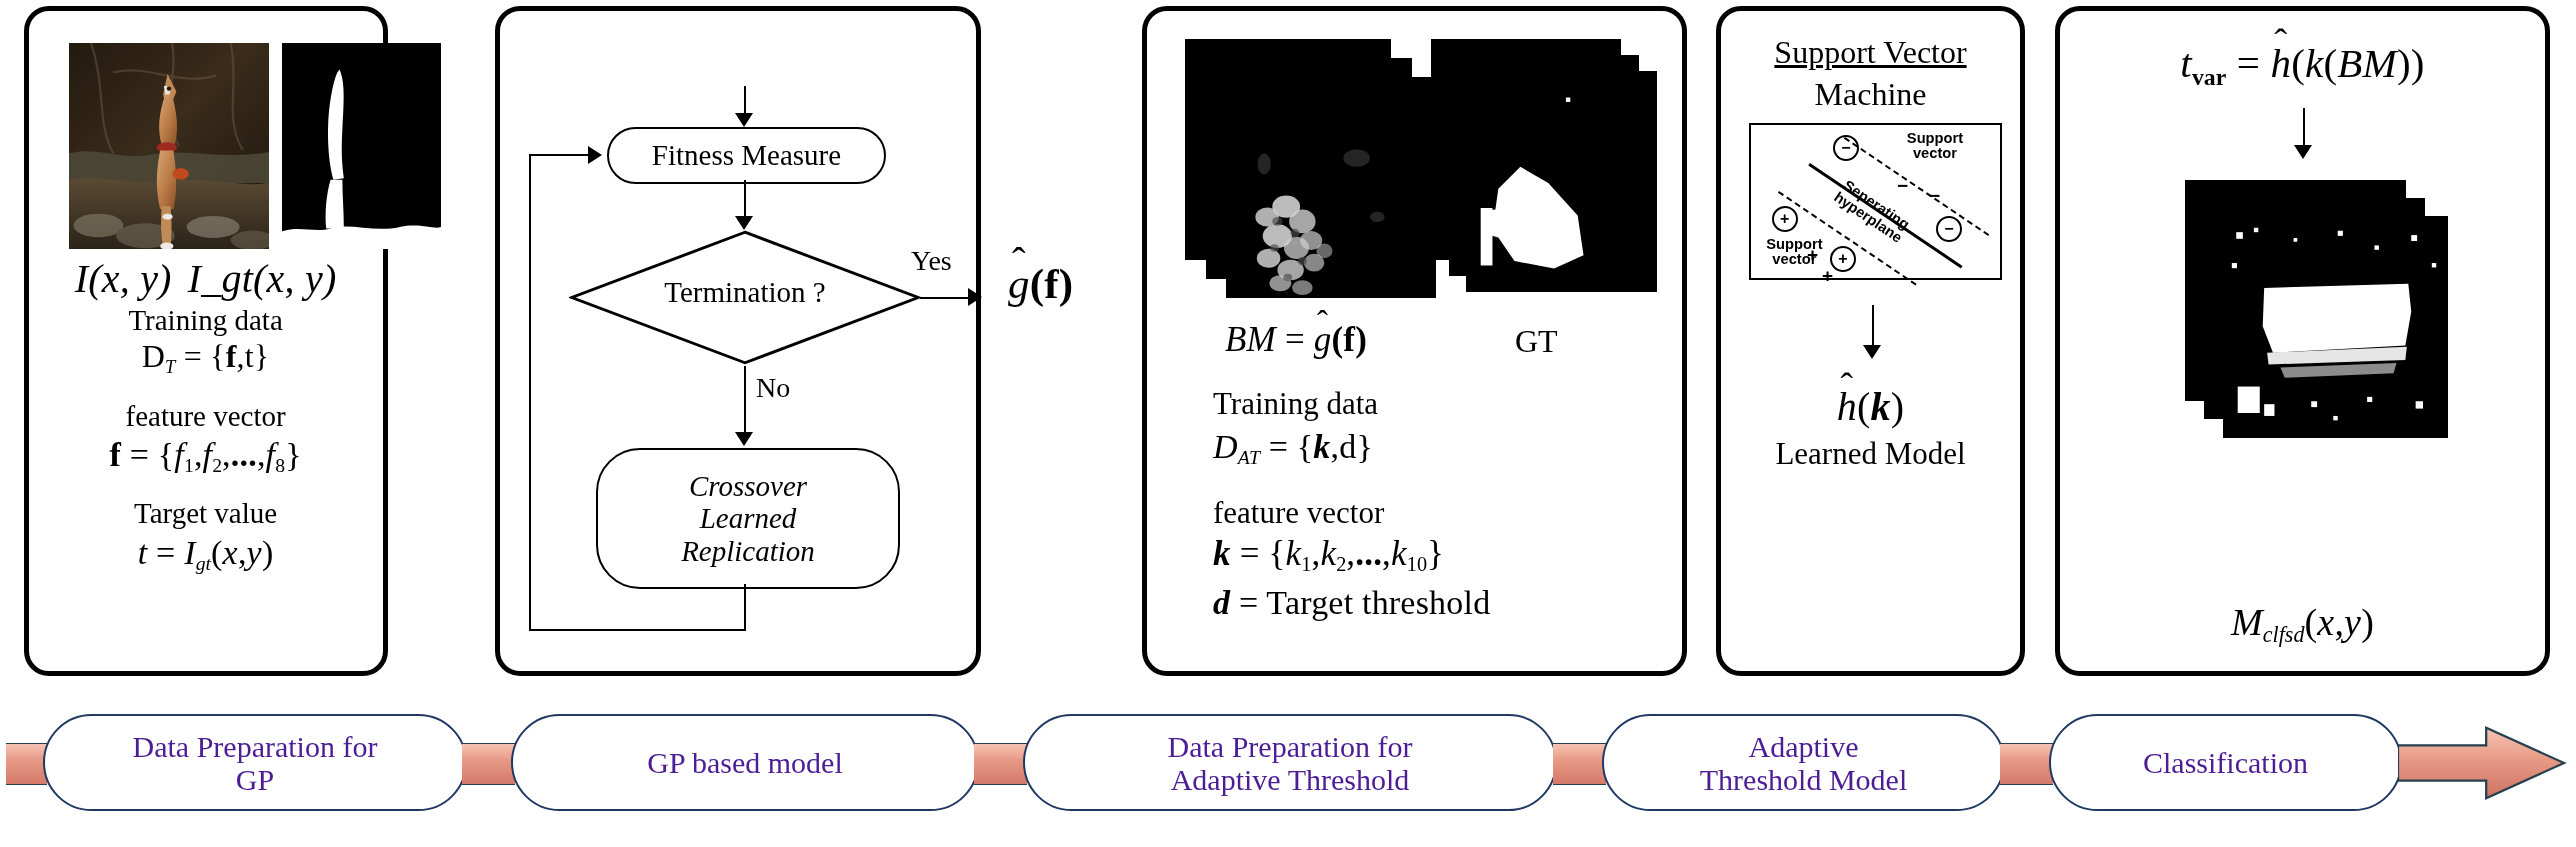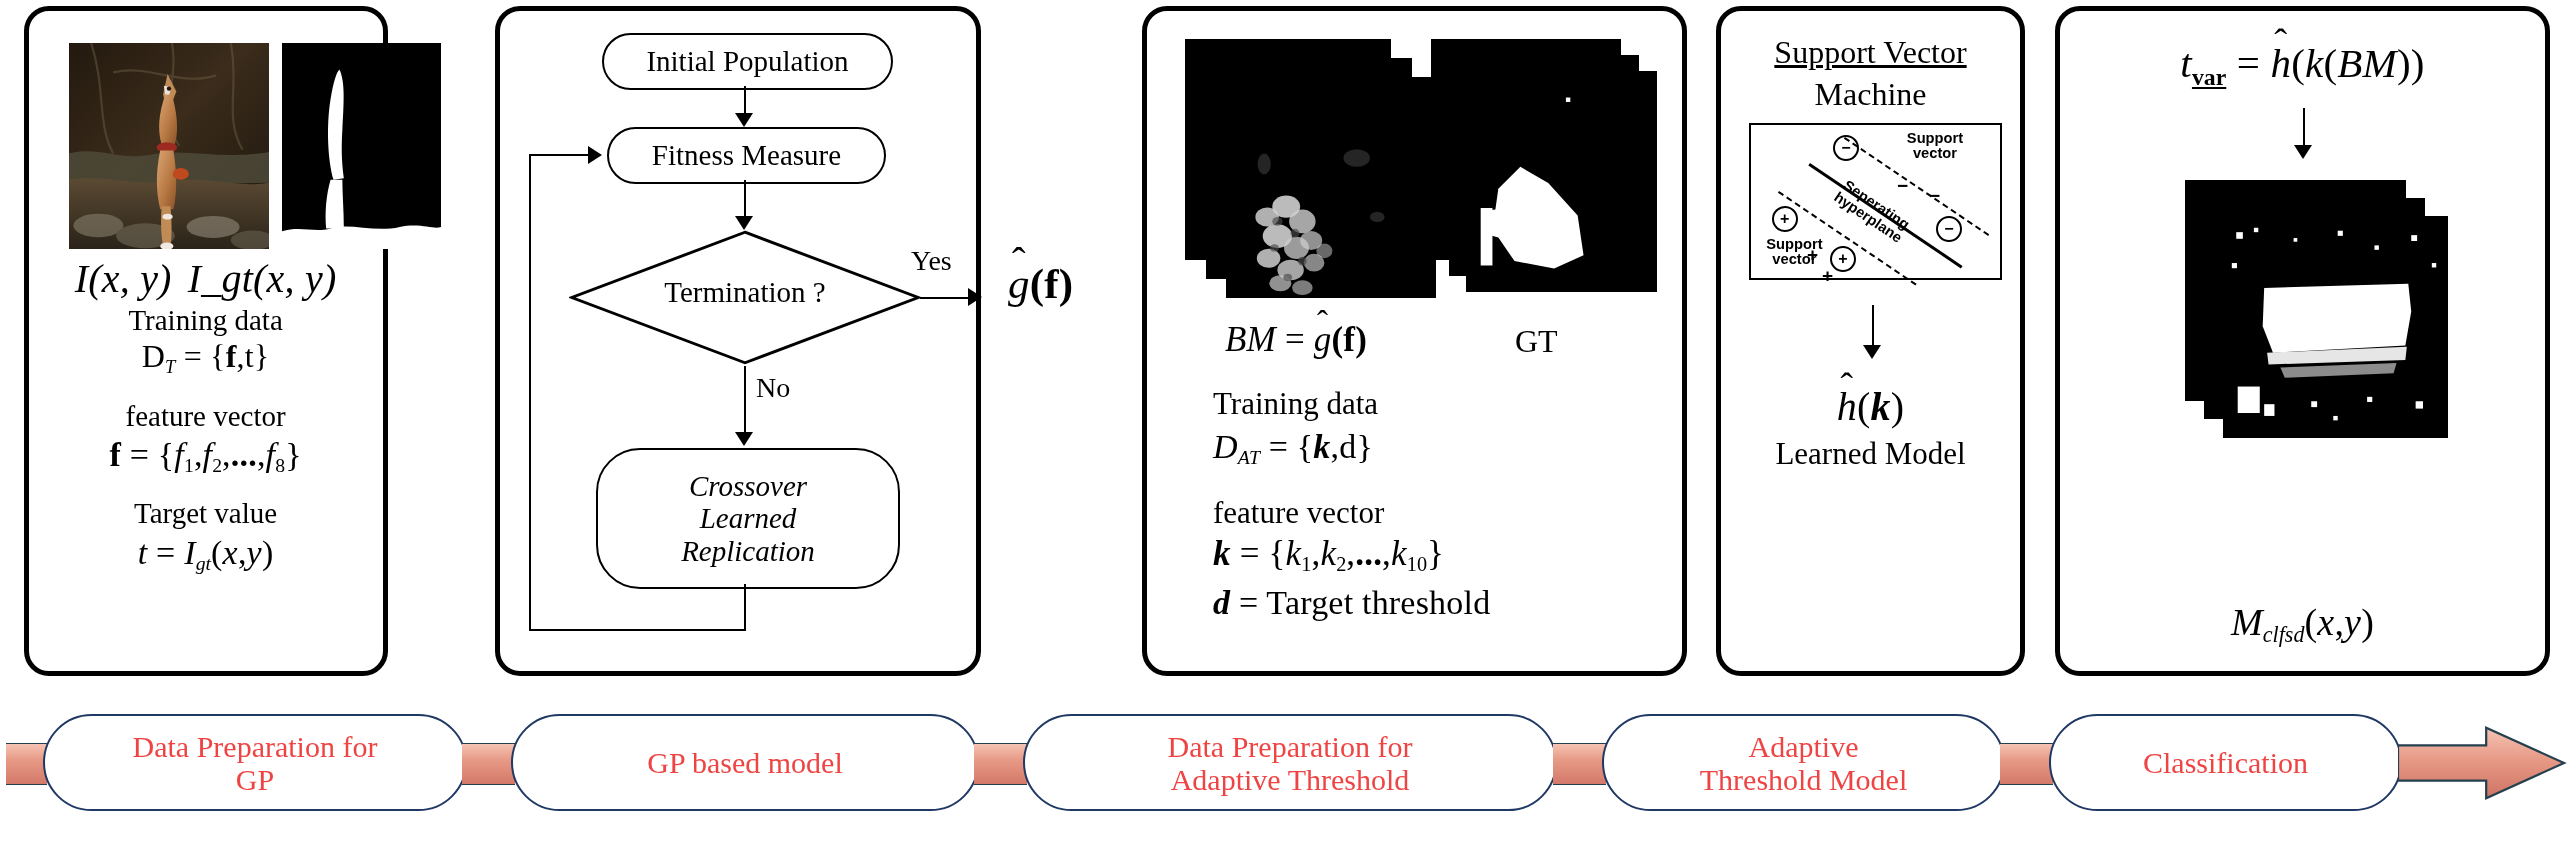--- a/index.html
+++ b/index.html
@@ -53,21 +53,21 @@
   .dash{position:absolute;height:0;border-top:2.9px dashed #000;transform-origin:0 0;}
   .solidln{position:absolute;height:0;border-top:3.7px solid #000;transform-origin:0 0;}
   .hyplab{position:absolute;font-family:"Liberation Sans",sans-serif;font-weight:bold;font-size:14.7px;color:#000;
           transform-origin:0 0;line-height:1.05;text-align:center;white-space:nowrap;}
   .sign{position:absolute;font-family:"Liberation Sans",sans-serif;font-weight:bold;font-size:19px;}
 
   
   #pipeline{position:absolute;left:0;top:701px;width:2576px;height:147px;}
   .pill{position:absolute;top:13.2px;height:97px;border:2.2px solid #1f3864;border-radius:49px;background:#fff;
         display:flex;align-items:center;justify-content:center;text-align:center;line-height:1.1;
-        font-family:"Liberation Serif",serif;font-size:30px;color:#ef4444;box-sizing:border-box;}
+        font-family:"Liberation Serif",serif;font-size:30px;color:#4c1d95;box-sizing:border-box;}
   .conn{position:absolute;top:42px;height:40px;
         background:linear-gradient(180deg,#f6c3b4 0%,#e79a86 40%,#d4796a 100%);
         border-top:1.5px solid #24404f;border-bottom:1.5px solid #24404f;}
   .endarrow{position:absolute;top:25px;width:88px;height:74px;}
 </style>
 </head>
 <body>
 
 <div id="stage">
 
@@ -150,21 +150,20 @@
 
     <div class="p1text" style="top:486px;font-size:29px;">Target value</div>
 
     <div class="p1text math" style="top:523px;font-size:34px;">
       <span class="it">t</span><span class="up"> = </span><span class="it">I</span><sub class="s">gt</sub><span class="up">(</span><span class="it">x</span><span class="up">,</span><span class="it">y</span><span class="up">)</span>
     </div>
   </div>
 
   <div class="panel" id="p2">
 
-    <div class="node" style="left:102px;top:22px;width:287px;height:53px;font-size:29px;">Initial Population</div>
 
     <div class="vline" style="left:244px;top:75px;height:35px;"></div>
     <div class="arrowdn" style="left:235px;top:102px;"></div>
 
     <div class="node" style="left:107px;top:116px;width:275px;height:53px;font-size:29px;">Fitness Measure</div>
 
     <div class="vline" style="left:244px;top:169px;height:44px;"></div>
     <div class="arrowdn" style="left:235px;top:205px;"></div>
 
     <div class="diam" style="left:69px;top:219px;width:352px;height:135px;">
@@ -311,21 +310,21 @@
 
     <div class="abs ctr math" style="left:0;top:372px;width:100%;font-size:40px;">
       <span class="hat"><span class="hsym">̂</span><span class="it">h</span></span><span class="up">(</span><span class="bd it">k</span><span class="up">)</span>
     </div>
     <div class="abs ctr" style="left:0;top:425px;width:100%;font-size:31px;">Learned Model</div>
   </div>
 
   <div class="panel" id="p5">
 
     <div class="abs ctr math" style="left:0;top:28px;width:100%;font-size:41px;">
-      <span class="it">t</span><sub class="sn" style="font-weight:bold;text-decoration:underline;">var</sub><span class="up"> = </span><span class="hat"><span class="hsym">̂</span><span class="it">h</span></span><span class="up">(</span><span class="it">k</span><span class="up">(</span><span class="it">BM</span><span class="up">))</span>
+      <span class="it">t</span><sub class="sn" style="font-weight:bold;">var</sub><span class="up"> = </span><span class="hat"><span class="hsym">̂</span><span class="it">h</span></span><span class="up">(</span><span class="it">k</span><span class="up">(</span><span class="it">BM</span><span class="up">))</span>
     </div>
 
     <div class="vline" style="left:243px;top:97px;height:46px;"></div>
     <div class="arrowdn" style="left:234px;top:134px;"></div>
 
     <div class="stk" style="left:125px;top:169px;width:221px;height:221px;"></div>
     <div class="stk" style="left:144px;top:187px;width:221px;height:221px;"></div>
     <div class="stk" style="left:163px;top:205px;width:225px;height:222px;overflow:hidden;">
       <svg width="225" height="222" viewBox="0 0 306 302" preserveAspectRatio="none">
         <rect width="306" height="302" fill="#000"></rect>

